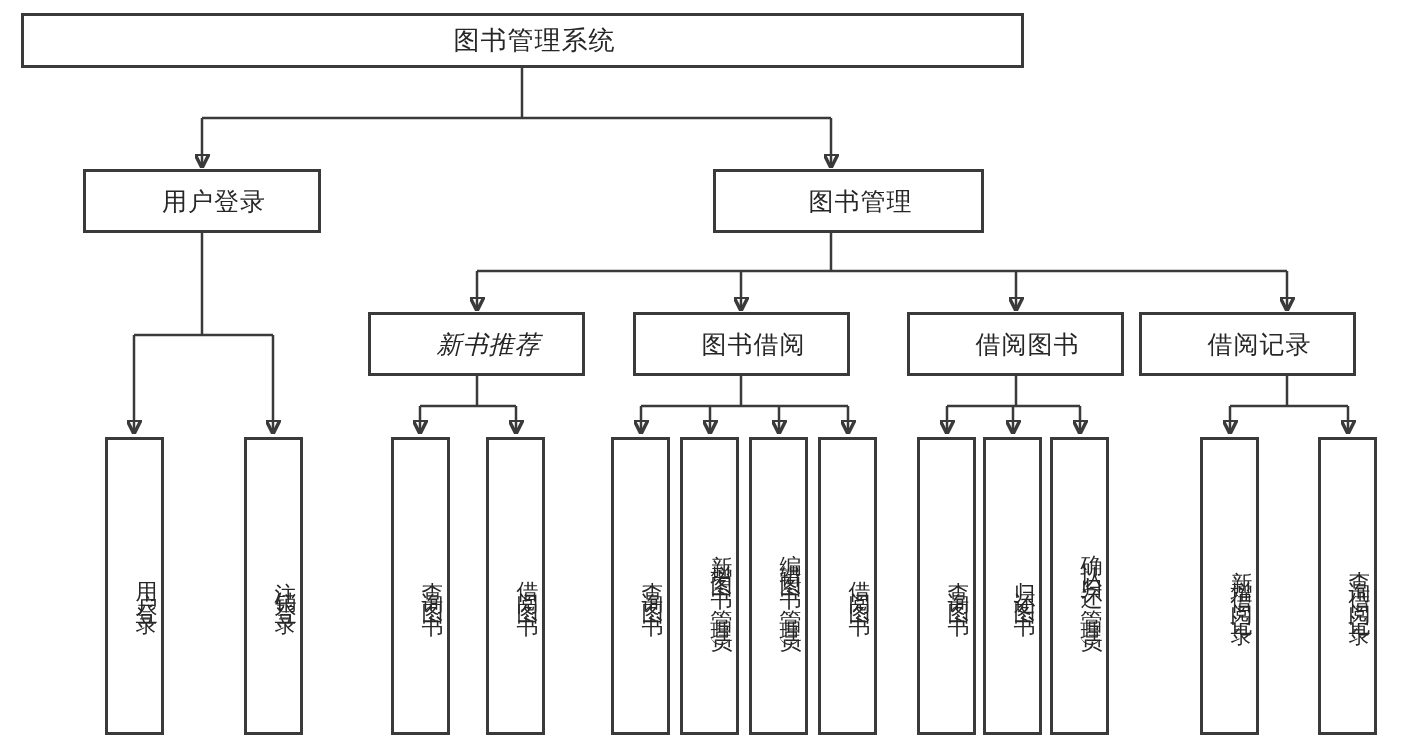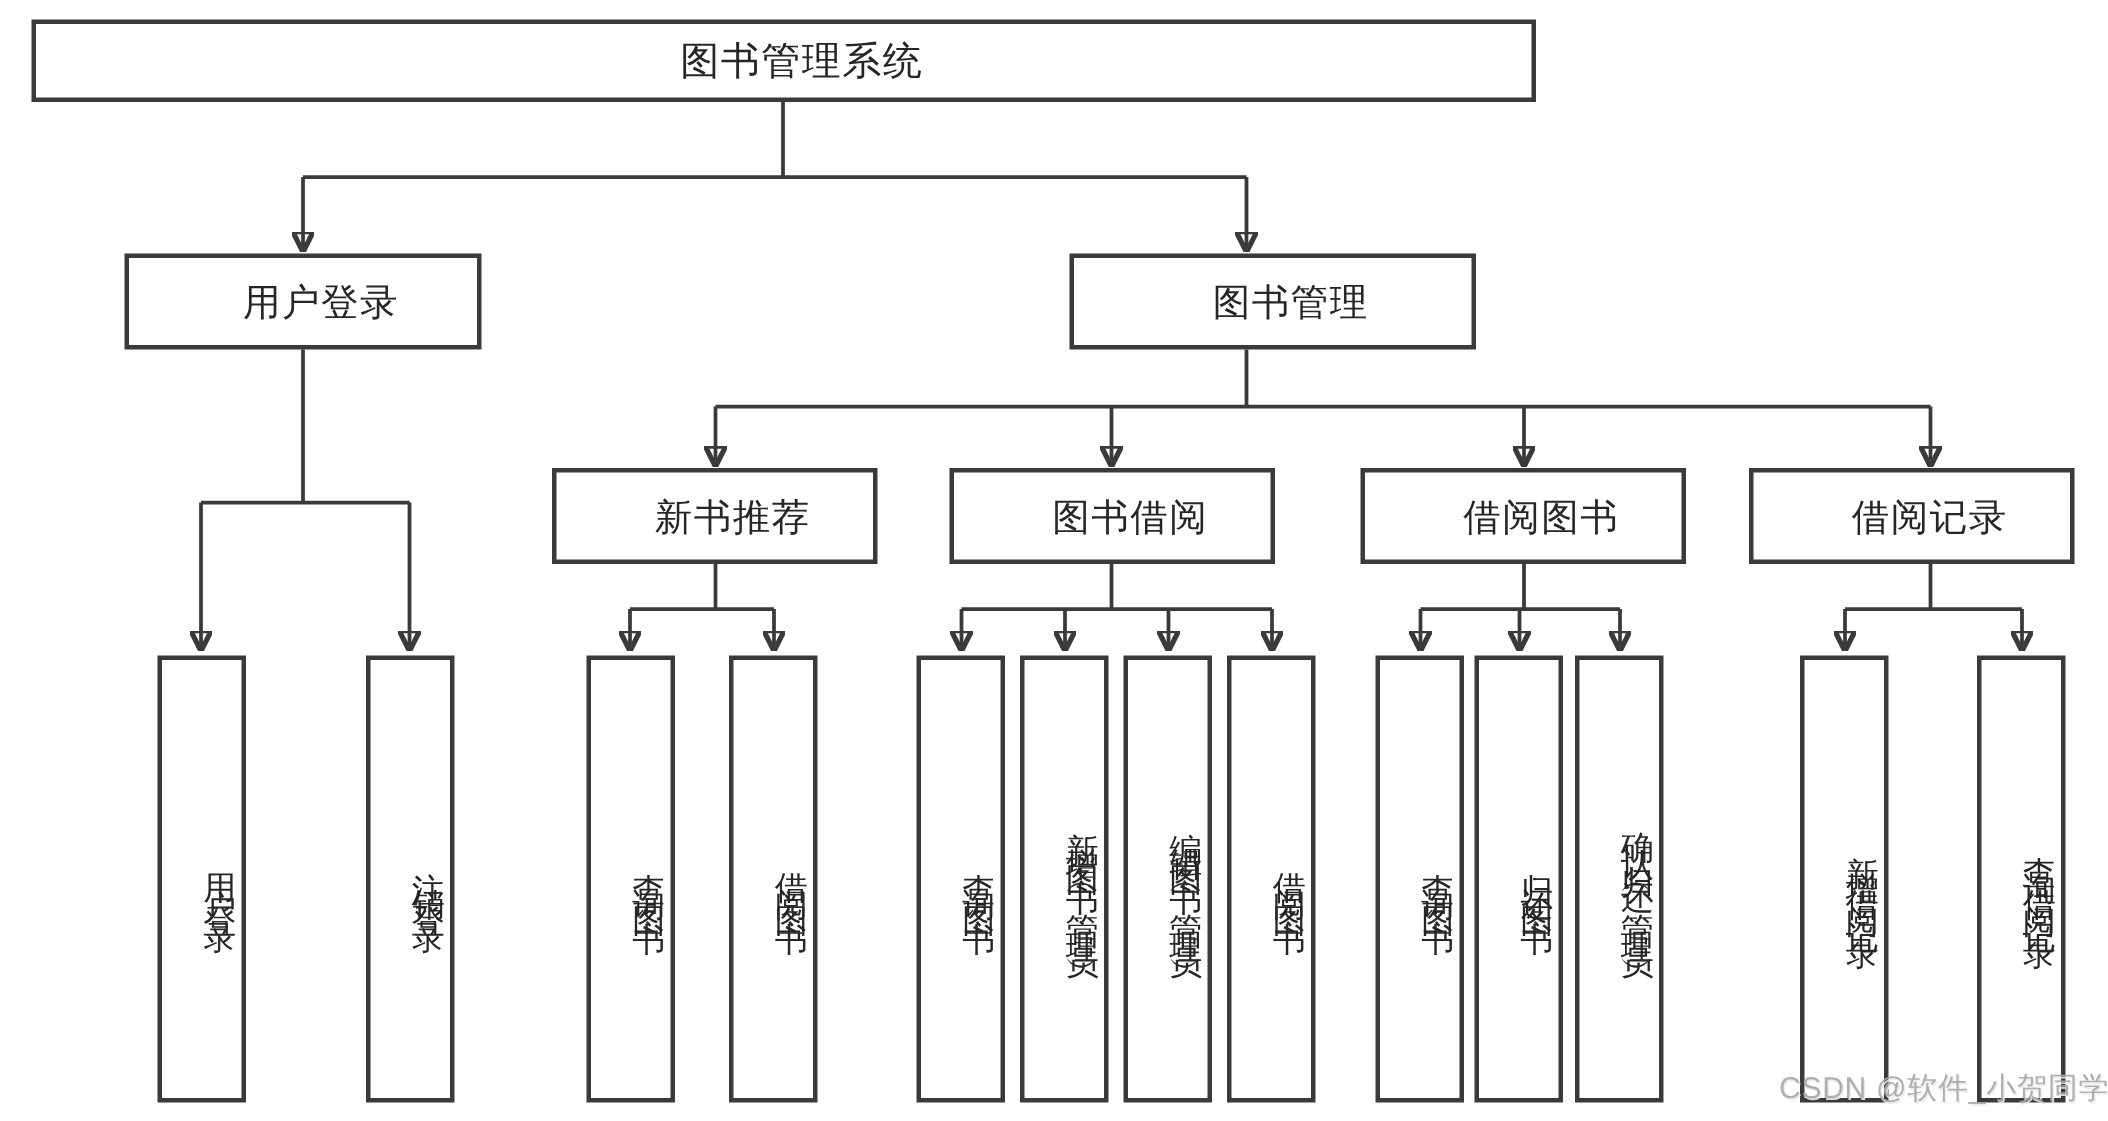--- a/index.html
+++ b/index.html
@@ -122,30 +122,30 @@
     <span class="hlabel root-label">图书管理系统</span>
   </div>
 
   <div class="node" style="left:83px; top:169px; width:238px; height:64px;">
     <span class="hlabel">用户登录</span>
   </div>
   <div class="node" style="left:713px; top:169px; width:271px; height:64px;">
     <span class="hlabel">图书管理</span>
   </div>
 
-  <div class="node" style="left:368px; top:312px; width:217px; height:64px;">
+  <div class="node" style="left:368px; top:312px; width:217px; height:64px;font-style:italic;">
     <span class="hlabel">新书推荐</span>
   </div>
   <div class="node" style="left:633px; top:312px; width:217px; height:64px;">
     <span class="hlabel">图书借阅</span>
   </div>
   <div class="node" style="left:907px; top:312px; width:217px; height:64px;">
     <span class="hlabel">借阅图书</span>
   </div>
-  <div class="node" style="left:1166px; top:312px; width:217px; height:64px;">
+  <div class="node" style="left:1139px; top:312px; width:217px; height:64px;">
     <span class="hlabel">借阅记录</span>
   </div>
 
   <div class="node leaf" style="left:105px;">
     <span class="vlabel">用户登录</span>
   </div>
   <div class="node leaf" style="left:244px;">
     <span class="vlabel">注销登录</span>
   </div>
 
@@ -179,15 +179,14 @@
     <span class="vlabel">确认归还（管理员）</span>
   </div>
 
   <div class="node leaf" style="left:1200px;">
     <span class="vlabel">新增借阅记录</span>
   </div>
   <div class="node leaf" style="left:1318px;">
     <span class="vlabel">查询借阅记录</span>
   </div>
 
-  <div class="watermark">CSDN @软件_小贺同学</div>
 
 </div>
 
 </body></html>

